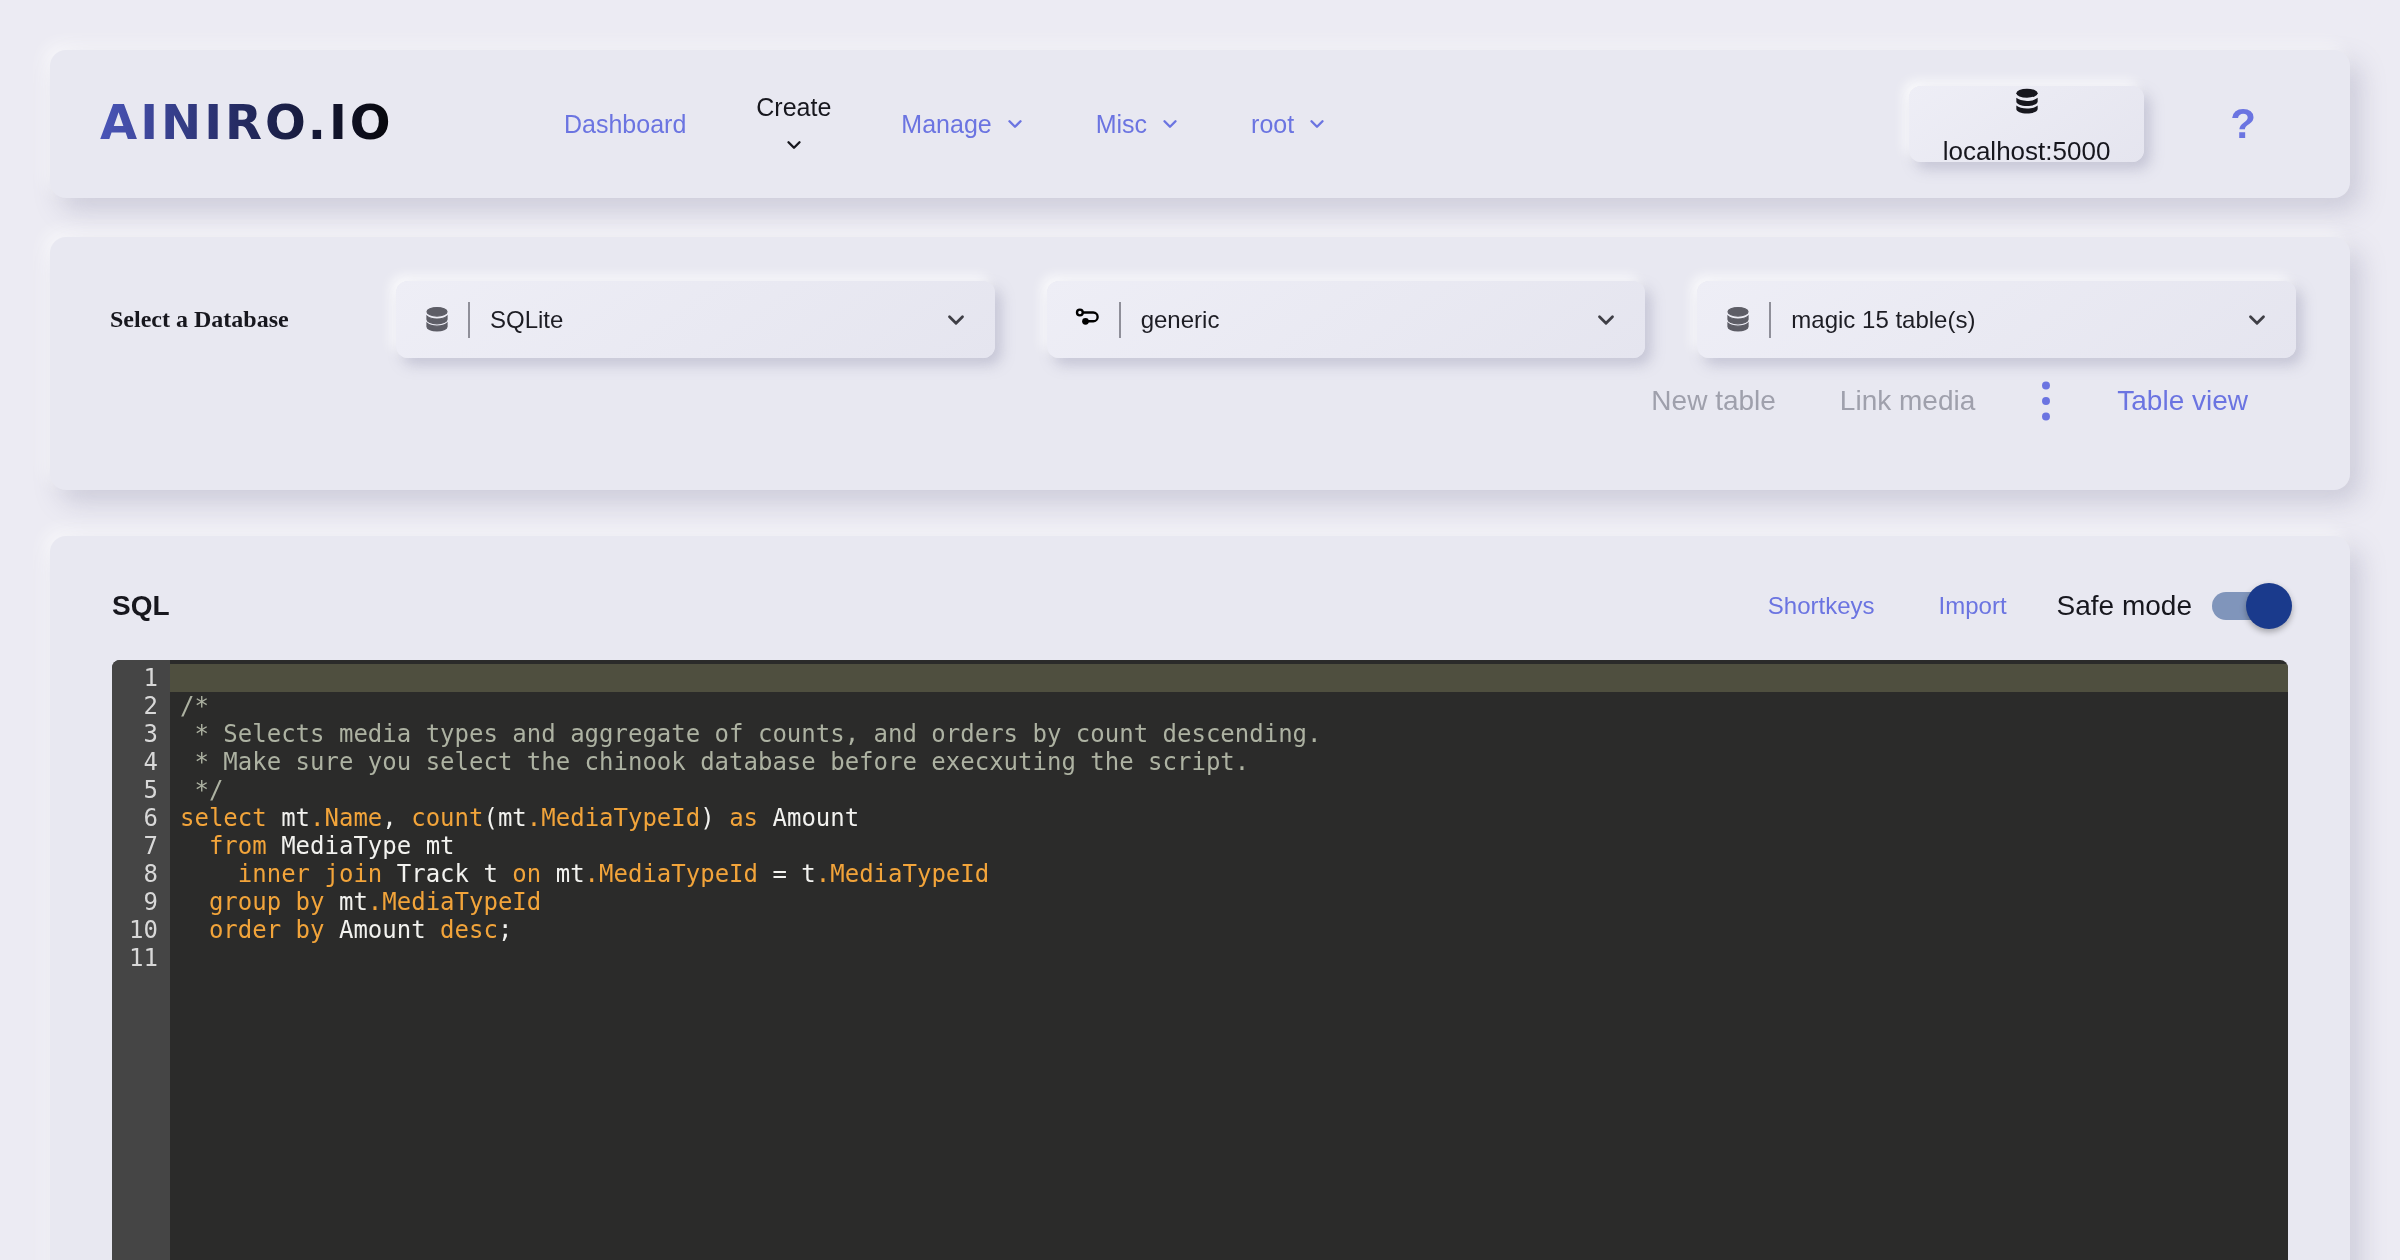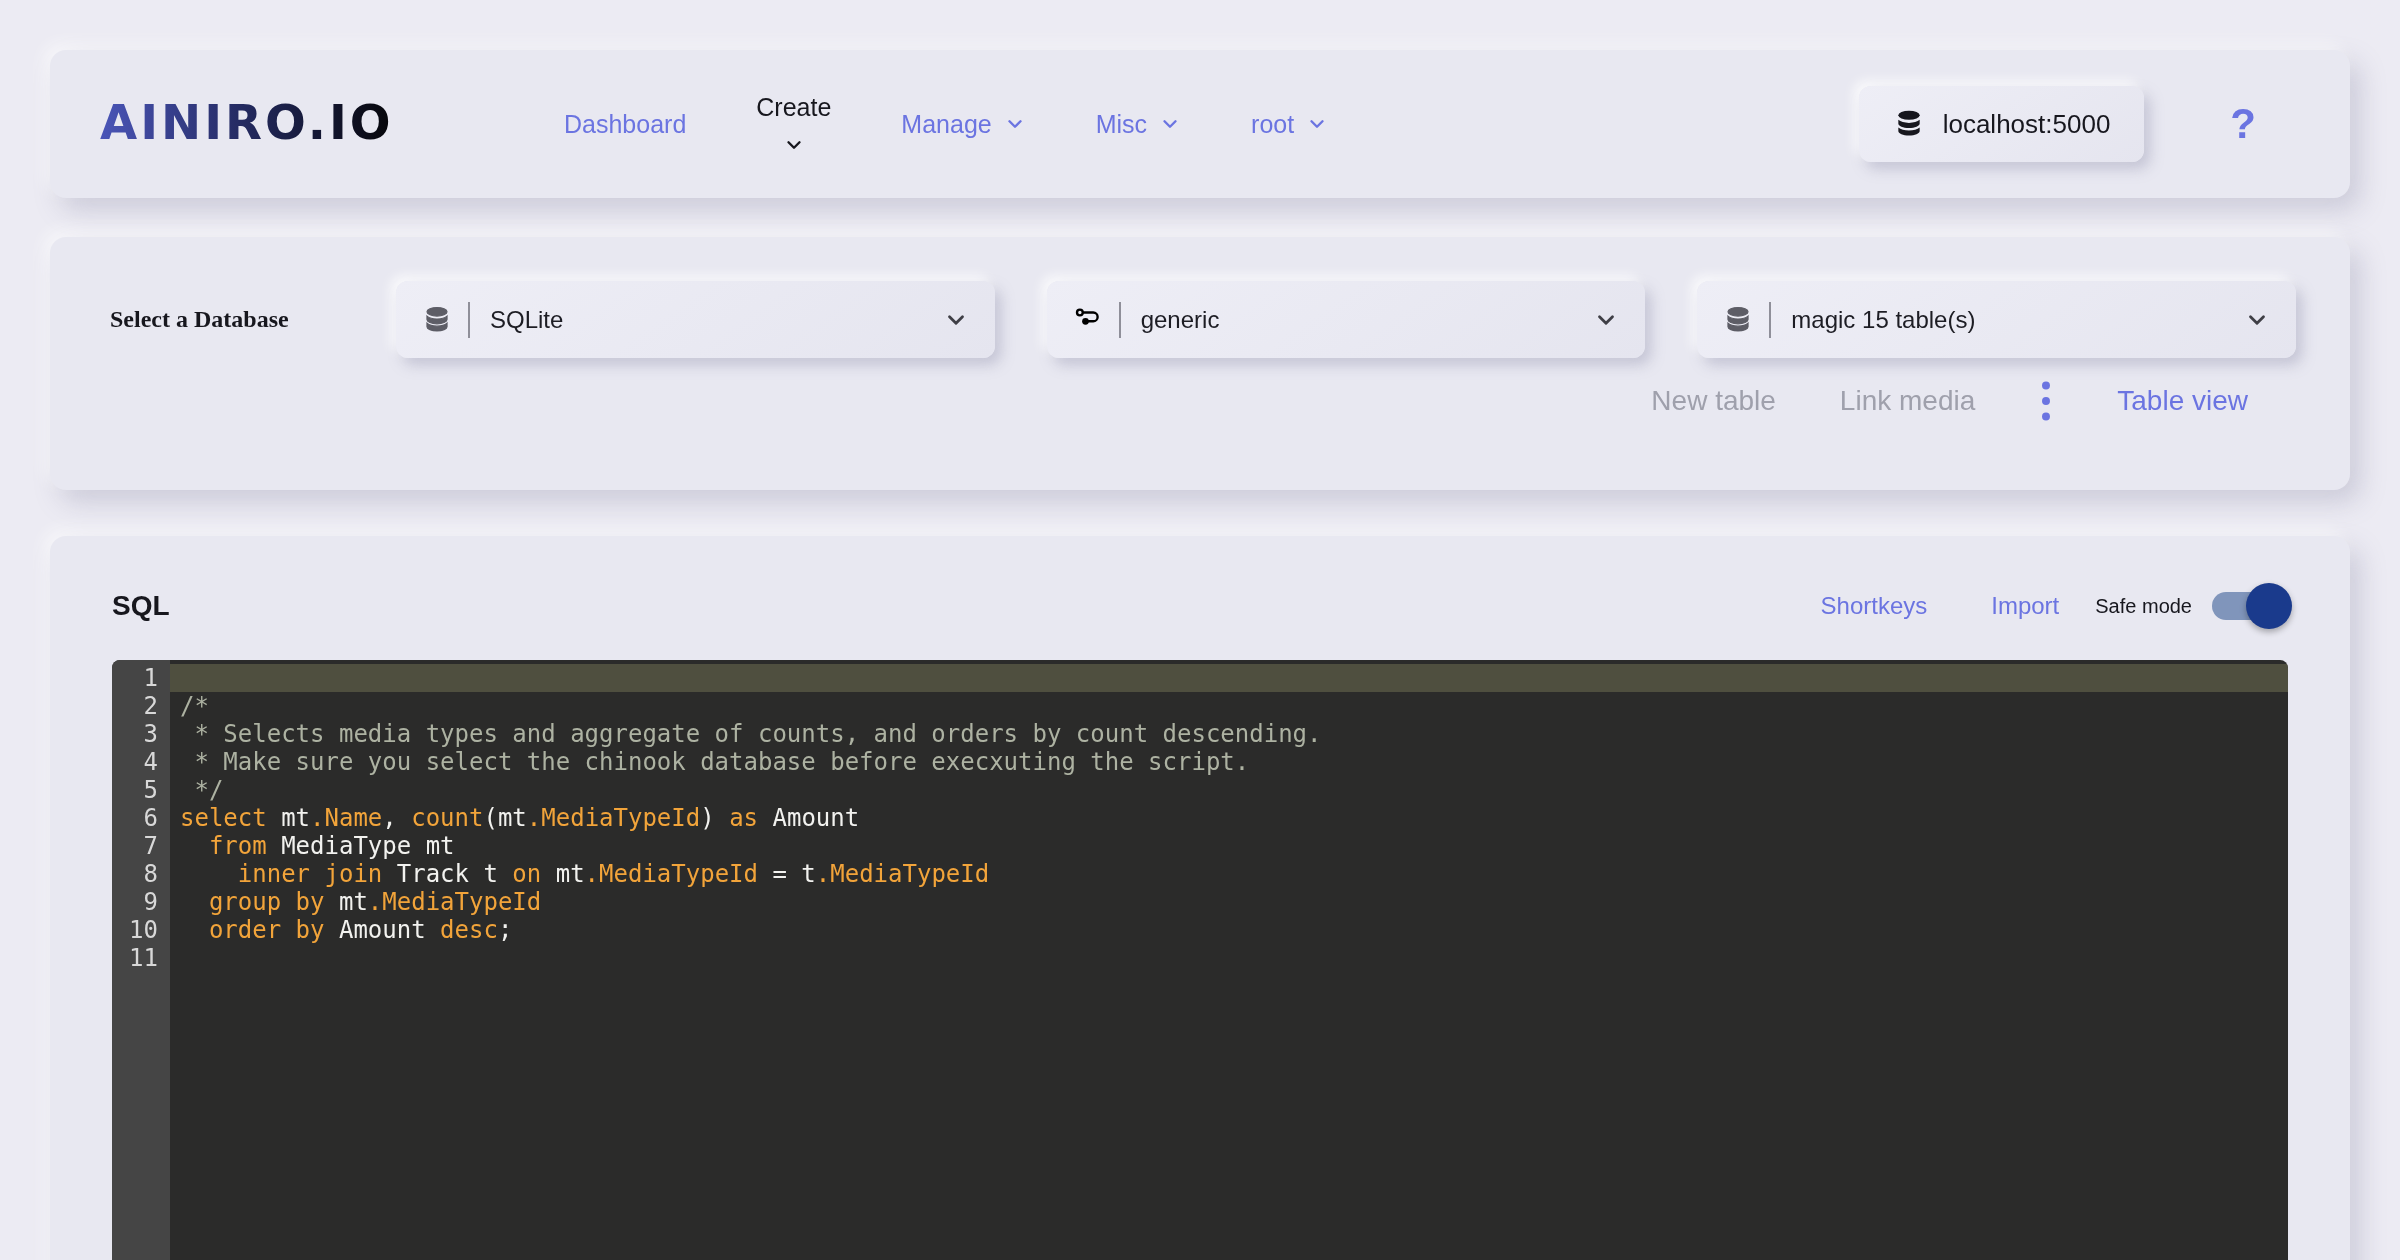--- a/index.html
+++ b/index.html
@@ -17,21 +17,21 @@
   .header-card{top:50px;height:148px;display:flex;align-items:center;padding:0 94px 0 50px;}
   .logo{flex:none;}
   .main-nav{display:flex;align-items:center;gap:70px;margin-left:114px;}
   .nav-item{display:flex;align-items:center;gap:12px;font-size:25px;color:var(--accent);cursor:pointer;text-decoration:none;}
   .nav-item.active{color:var(--text-dark);flex-direction:column;}
   .icon svg{display:block;}
   .nav-chevron svg{width:22px;height:22px;}
   .spacer{flex:1;}
   .backend-button{display:flex;align-items:center;gap:18px;height:76px;padding:0 34px;border-radius:12px;
         background:linear-gradient(145deg,#eeeef6,#e5e5ef);font-size:26px;color:var(--text-dark);cursor:pointer;
-        box-shadow:6px 7px 14px rgba(130,130,160,.35), -5px -5px 12px rgba(255,255,255,.85);}
+        box-shadow:6px 7px 14px rgba(130,130,160,.35), -5px -5px 12px rgba(255,255,255,.85);flex-direction:column;}
   .backend-button .icon svg{width:32px;height:32px;fill:#17171e;}
   .help{margin-left:86px;font-size:42px;font-weight:700;color:var(--accent);cursor:pointer;}
   
   .db-card{top:237px;height:253px;padding:44px 54px 0 60px;}
   .db-row{display:flex;align-items:center;}
   .db-label{flex:none;width:286px;font-size:24px;font-weight:700;color:var(--text-dark);font-family:Liberation Serif, serif;}
   .selects{flex:1;display:flex;gap:52px;}
   .select{flex:1;display:flex;align-items:center;height:77px;padding:0 26px;border-radius:12px;cursor:pointer;
         background:linear-gradient(145deg,#eeeef6,#e5e5ef);
         box-shadow:6px 7px 14px rgba(130,130,160,.35), -5px -5px 12px rgba(255,255,255,.85);}
@@ -44,21 +44,21 @@
   .action-link{font-size:28px;color:var(--accent);cursor:pointer;text-decoration:none;}
   .action-link.disabled{color:var(--muted);cursor:default;}
   .kebab svg{width:14px;height:42px;}
   
   .sql-card{top:536px;height:790px;padding:48px 62px 0 62px;}
   .sql-header{display:flex;align-items:center;height:44px;}
   .sql-title{font-size:28px;font-weight:700;color:var(--text-dark);}
   .sql-link{font-size:24px;color:var(--accent);cursor:pointer;text-decoration:none;}
   .lnk-shortkeys{margin-left:auto;}
   .lnk-import{margin-left:64px;}
-  .safe-label{margin-left:36px;font-size:20px;color:var(--text-dark);}
+  .safe-label{margin-left:50px;font-size:28px;color:var(--text-dark);}
   .toggle{position:relative;margin-left:20px;width:76px;height:34px;cursor:pointer;flex:none;}
   .toggle .track{position:absolute;left:0;top:3px;width:76px;height:28px;border-radius:14px;background:var(--toggle-track);}
   .toggle .thumb{position:absolute;right:-4px;top:-6px;width:46px;height:46px;border-radius:50%;background:var(--toggle-thumb);
         box-shadow:0 3px 6px rgba(0,0,0,.3);}
   .editor{margin-top:32px;height:660px;border-radius:8px;display:flex;overflow:hidden;background:var(--editor-bg);}
   .gutter{flex:none;width:58px;background:var(--gutter-bg);padding-top:4px;}
   .ln{height:28px;line-height:28px;font-family:"DejaVu Sans Mono",monospace;font-size:24px;color:var(--gutter-text);
       text-align:right;padding-right:12px;}
   .code-col{flex:1;padding-top:4px;}
   .cl{height:28px;line-height:28px;font-family:"DejaVu Sans Mono",monospace;font-size:24px;white-space:pre;padding-left:10px;color:var(--code-text);}

